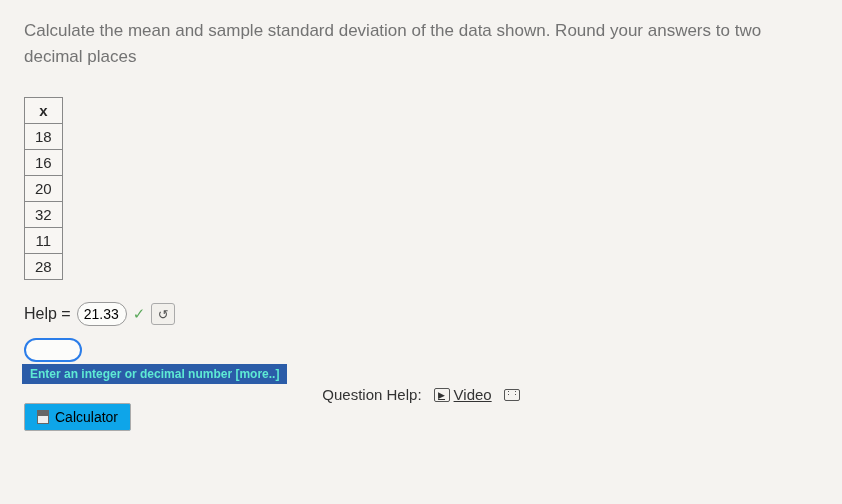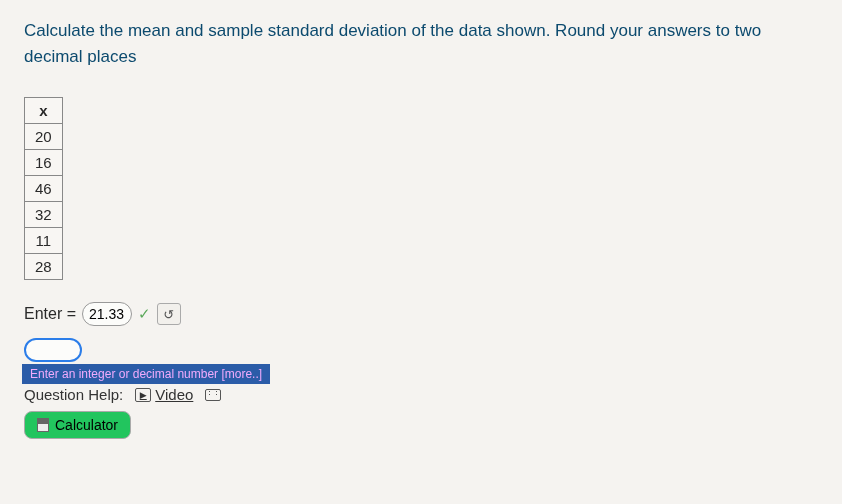--- a/index.html
+++ b/index.html
@@ -9,21 +9,21 @@
       width: 842px;
       height: 504px;
       padding: 18px 24px;
       color: #2a2a2a;
       position: relative;
     }
     .question-text {
       font-size: 17px;
       line-height: 1.5;
       margin-bottom: 28px;
-      color: #0c4a6e;
+      color: #737373;
     }
     .data-table {
       border-collapse: collapse;
       margin-bottom: 22px;
     }
     .data-table th, .data-table td {
       border: 1px solid #888;
       padding: 4px 10px;
       text-align: center;
       font-size: 15px;
@@ -74,34 +74,35 @@
     }
     .sd-wrapper {
       position: relative;
       display: inline-block;
     }
     .tooltip {
       position: absolute;
       top: 26px;
       left: -2px;
       background: #2b5ca8;
-      color: #f0abfc;
+      color: #5eead4;
       font-size: 12px;
-      font-weight: normal;
+      font-weight: bold;
       padding: 3px 8px;
       white-space: nowrap;
       z-index: 5;
     }
     .help-row {
       margin-top: 24px;
       font-size: 15px;
       display: flex;
       align-items: center;
       gap: 12px;
       flex-wrap: wrap;
+      justify-content: center;
     }
     .help-label { color: #333; }
     .help-link {
       display: inline-flex;
       align-items: center;
       gap: 4px;
       color: #333;
       text-decoration: underline;
       cursor: pointer;
     }
@@ -127,30 +128,29 @@
     }
     .envelope-icon::before {
       content: "";
       position: absolute;
       top: 0; left: 0; right: 0;
       height: 6px;
       background: linear-gradient(to bottom right, transparent 49%, #555 50%, transparent 51%),
                   linear-gradient(to bottom left, transparent 49%, #555 50%, transparent 51%);
     }
     .calc-btn {
-      margin-top: 8px;
       border: 1px solid #aaa;
-      background: #22c55e;
+      background: #0ea5e9;
       padding: 5px 12px;
       font-size: 14px;
       display: inline-flex;
       align-items: center;
       gap: 6px;
       cursor: pointer;
-      border-radius: 8px;
+      border-radius: 2px;
     }
     .calc-icon {
       width: 12px;
       height: 14px;
       border: 1px solid #666;
       background: linear-gradient(#666 0 40%, #eee 40% 100%);
       display: inline-block;
     }
   </style>
 </head>
@@ -161,42 +161,42 @@
 <div class="question-text">Calculate the mean and sample standard deviation of the data shown. Round your answers to two decimal places</div>
 
 <table class="data-table">
   <thead>
     <tr>
         <th>x</th>
       </tr>
   </thead>
   <tbody>
     <tr>
+        <td>18</td>
+      </tr>
+    <tr>
+        <td>16</td>
+      </tr>
+    <tr>
         <td>20</td>
-      </tr>
-    <tr>
-        <td>16</td>
-      </tr>
-    <tr>
-        <td>46</td>
       </tr>
     <tr>
         <td>32</td>
       </tr>
     <tr>
         <td>11</td>
       </tr>
     <tr>
         <td>28</td>
       </tr>
   </tbody>
 </table>
 
 <div class="answer-row">
-  <span>Enter =</span>
+  <span>Help =</span>
   <input class="answer-input" value="21.33" style="">
   <span class="check-icon">✓</span>
   <span class="refresh-btn">↺</span>
 </div>
 
 <div class="answer-row">
   <span class="sd-wrapper">
     <input class="answer-input focused" value="" style="">
     <div class="tooltip">Enter an integer or decimal number [more..]</div>
   </span>

